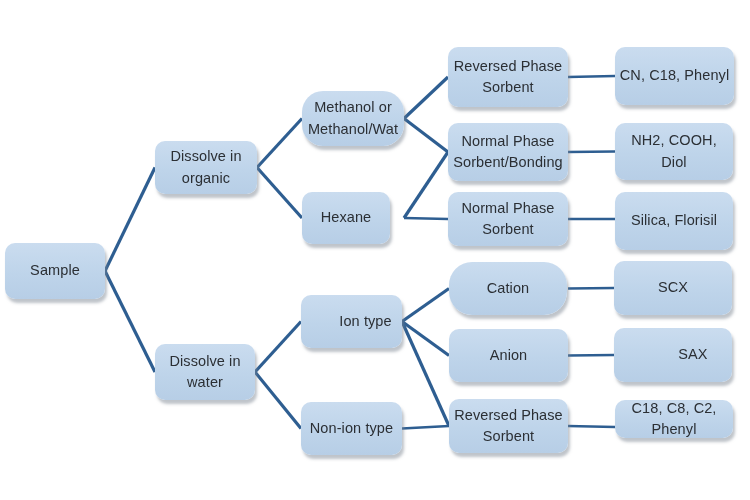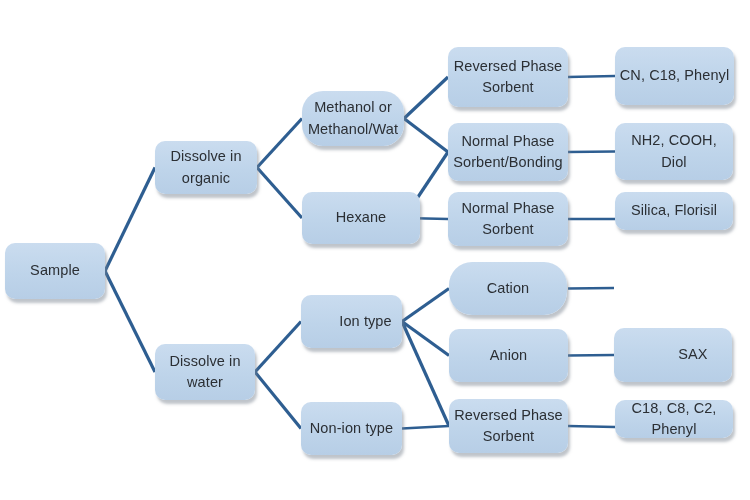--- a/index.html
+++ b/index.html
@@ -75,21 +75,21 @@
 organic</span>
     </div>
     <div class="node" style="left: 155px; top: 344px; width: 100px; height: 56px;">
       <span class="node-label">Dissolve in
 water</span>
     </div>
     <div class="node" style="left: 302px; top: 91px; width: 102px; height: 55px; border-radius: 21px;">
       <span class="node-label">Methanol or
 Methanol/Wat</span>
     </div>
-    <div class="node" style="left: 302px; top: 192px; width: 118px; height: 52px;">
+    <div class="node" style="left: 302px; top: 192px; width: 88px; height: 52px;">
       <span class="node-label">Hexane</span>
     </div>
     <div class="node" style="left: 301px; top: 295px; width: 101px; height: 53px; padding-left: 28px;">
       <span class="node-label">Ion type</span>
     </div>
     <div class="node" style="left: 301px; top: 402px; width: 101px; height: 53px;">
       <span class="node-label">Non-ion type</span>
     </div>
     <div class="node" style="left: 448px; top: 47px; width: 120px; height: 60px;">
       <span class="node-label">Reversed Phase
@@ -113,22 +113,25 @@
       <span class="node-label">Reversed Phase
 Sorbent</span>
     </div>
     <div class="node" style="left: 615px; top: 47px; width: 119px; height: 58px; align-items: center;">
       <span class="node-label">CN, C18, Phenyl</span>
     </div>
     <div class="node" style="left: 615px; top: 123px; width: 118px; height: 57px;">
       <span class="node-label">NH2, COOH,
 Diol</span>
     </div>
-    <div class="node" style="left: 615px; top: 192px; width: 118px; height: 38px;">
+    <div class="node" style="left: 615px; top: 192px; width: 118px; height: 58px;">
       <span class="node-label">Silica, Florisil</span>
+    </div>
+    <div class="node" style="left: 614px; top: 261px; width: 118px; height: 54px;">
+      <span class="node-label">SCX</span>
     </div>
     <div class="node" style="left: 614px; top: 328px; width: 118px; height: 54px; padding-left: 40px;">
       <span class="node-label">SAX</span>
     </div>
     <div class="node" style="left: 615px; top: 400px; width: 118px; height: 38px;">
       <span class="node-label">C18, C8, C2,
 Phenyl</span>
     </div>
   </div>
 

